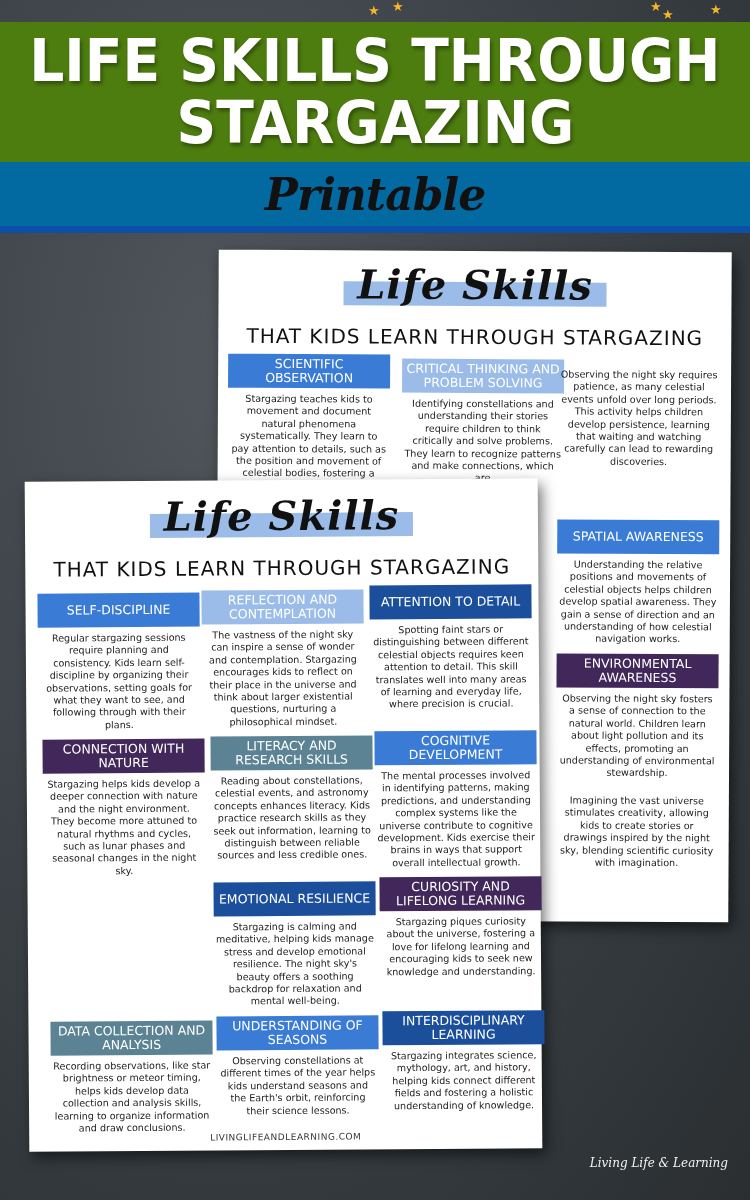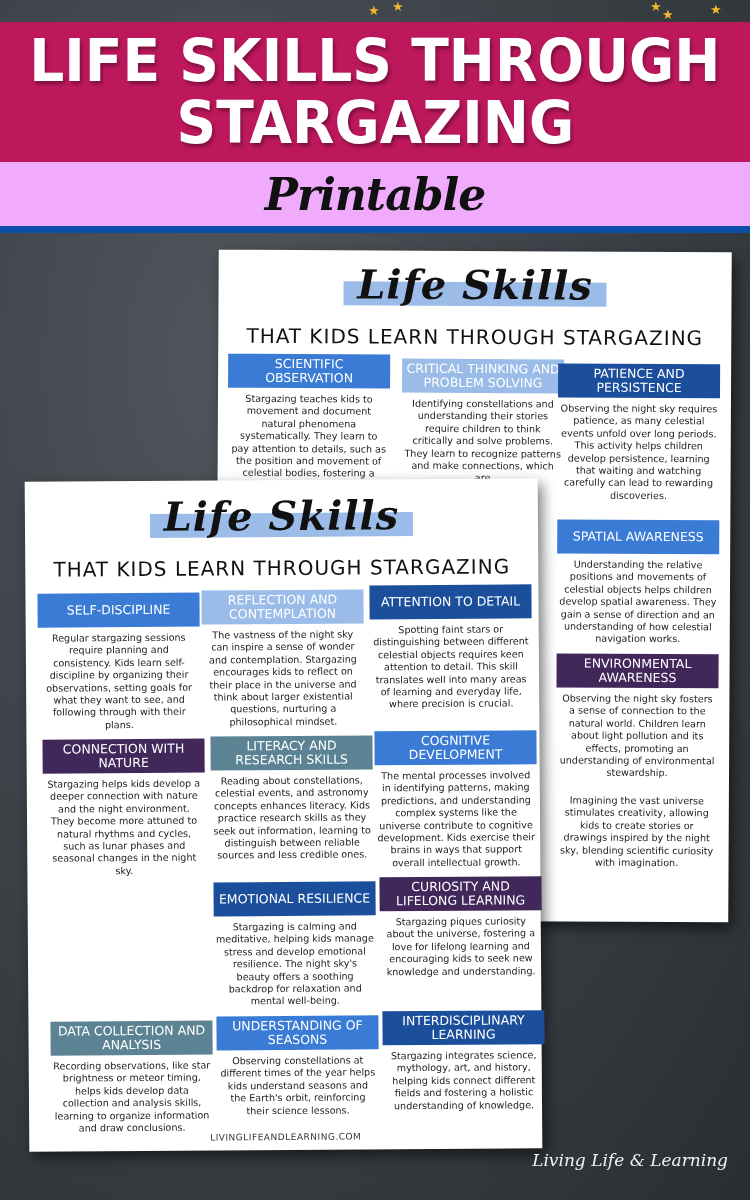--- a/index.html
+++ b/index.html
@@ -8,33 +8,33 @@
     position: relative;
     background: #3b4146;
     background-image: radial-gradient(ellipse at 30% 30%, #50565b 0%, #3d4348 45%, #2a2e31 100%);
     font-family: "DejaVu Sans", sans-serif;
   }
   .stars { position: absolute; top: 0; left: 0; width: 750px; height: 22px; }
   .star { position: absolute; color: #f4b82a; font-size: 13px; line-height: 1; }
 
   .banner {
     position: absolute; left: 0; top: 22px; width: 750px; height: 140px;
-    background: #be185d;
+    background: #4d7c0f;
     display: flex; flex-direction: column; align-items: center; justify-content: center;
   }
   .banner-line {
     color: #fff; font-family: "DejaVu Sans", sans-serif; font-weight: bold;
     font-size: 58px; letter-spacing: 0px; line-height: 62px;
     text-shadow: 2px 3px 4px rgba(0,0,0,0.35);
     transform: scaleX(0.95);
     white-space: nowrap;
   }
   .sub-banner {
     position: absolute; left: 0; top: 162px; width: 750px; height: 64px;
-    background: #f0abfc; display: flex; align-items: center; justify-content: center;
+    background: #0369a1; display: flex; align-items: center; justify-content: center;
   }
   .sub-banner span {
     font-family: "DejaVu Serif", serif; font-style: italic; font-weight: bold;
     font-size: 44px; color: #111; letter-spacing: -1px;
   }
   .banner-rule { position: absolute; left: 0; top: 226px; width: 750px; height: 7px; background: #0d4fa8; }
 
   .sheet {
     position: absolute; background: #fff;
     box-shadow: 4px 6px 14px rgba(0,0,0,0.55);
@@ -77,21 +77,21 @@
   .c-navy { background: #1b4f9c; }
   .c-purple { background: #41275a; }
   .c-teal { background: #5b8394; }
 
   .footer-url {
     position: absolute; left: 0; width: 100%; bottom: 8px; text-align: center;
     font-family: "DejaVu Sans", sans-serif; font-size: 9px; color: #333; letter-spacing: 0.5px;
   }
   .brand {
     position: absolute; right: 22px; bottom: 30px;
-    font-family: "DejaVu Serif", serif; font-style: italic; color: #f2f2f2; font-size: 17px;
+    font-family: "DejaVu Serif", serif; font-style: italic; color: #f2f2f2; font-size: 12px;
   }
 </style>
 </head>
 <body>
 
 <div class="stars">
   <span class="star" style="left:368px;top:4px">★</span>
   <span class="star" style="left:392px;top:0px">★</span>
   <span class="star" style="left:650px;top:0px">★</span>
   <span class="star" style="left:662px;top:8px">★</span>
@@ -117,21 +117,20 @@
 
   <div class="card" style="left:10px;top:104px">
     <div class="card-head c-blue">SCIENTIFIC OBSERVATION</div>
     <div class="card-body">Stargazing teaches kids to movement and document natural phenomena systematically. They learn to pay attention to details, such as the position and movement of celestial bodies, fostering a scientific mindset.</div>
   </div>
   <div class="card" style="left:184px;top:108px">
     <div class="card-head c-light">CRITICAL THINKING AND PROBLEM SOLVING</div>
     <div class="card-body">Identifying constellations and understanding their stories require children to think critically and solve problems. They learn to recognize patterns and make connections, which are</div>
   </div>
   <div class="card" style="left:340px;top:112px">
-    <div class="card-head c-navy">PATIENCE AND PERSISTENCE</div>
     <div class="card-body">Observing the night sky requires patience, as many celestial events unfold over long periods. This activity helps children develop persistence, learning that waiting and watching carefully can lead to rewarding discoveries.</div>
   </div>
   <div class="card" style="left:340px;top:402px">
     <div class="card-head c-purple">ENVIRONMENTAL AWARENESS</div>
     <div class="card-body">Observing the night sky fosters a sense of connection to the natural world. Children learn about light pollution and its effects, promoting an understanding of environmental stewardship.</div>
   </div>
   <div class="card" style="left:340px;top:268px">
     <div class="card-head c-blue">SPATIAL AWARENESS</div>
     <div class="card-body">Understanding the relative positions and movements of celestial objects helps children develop spatial awareness. They gain a sense of direction and an understanding of how celestial navigation works.</div>
   </div>

